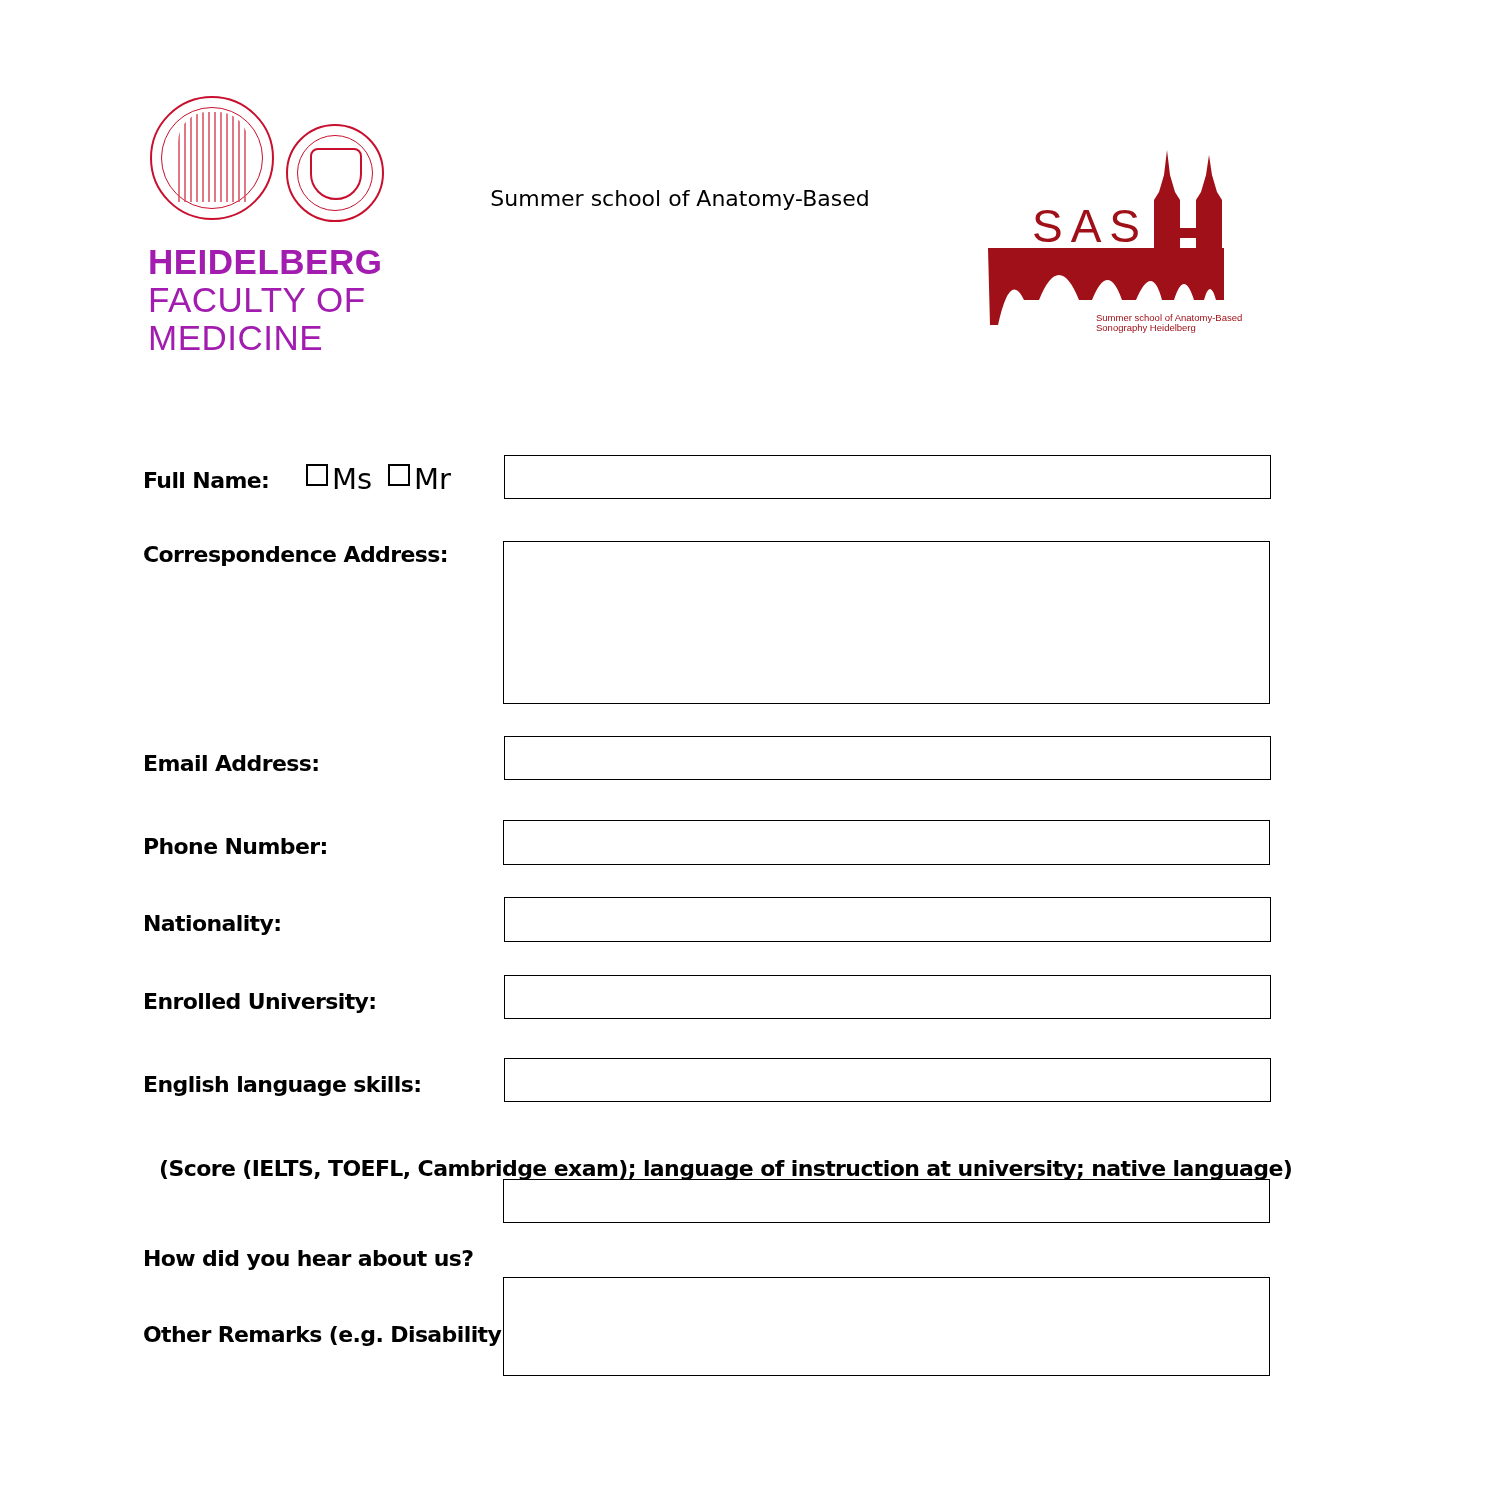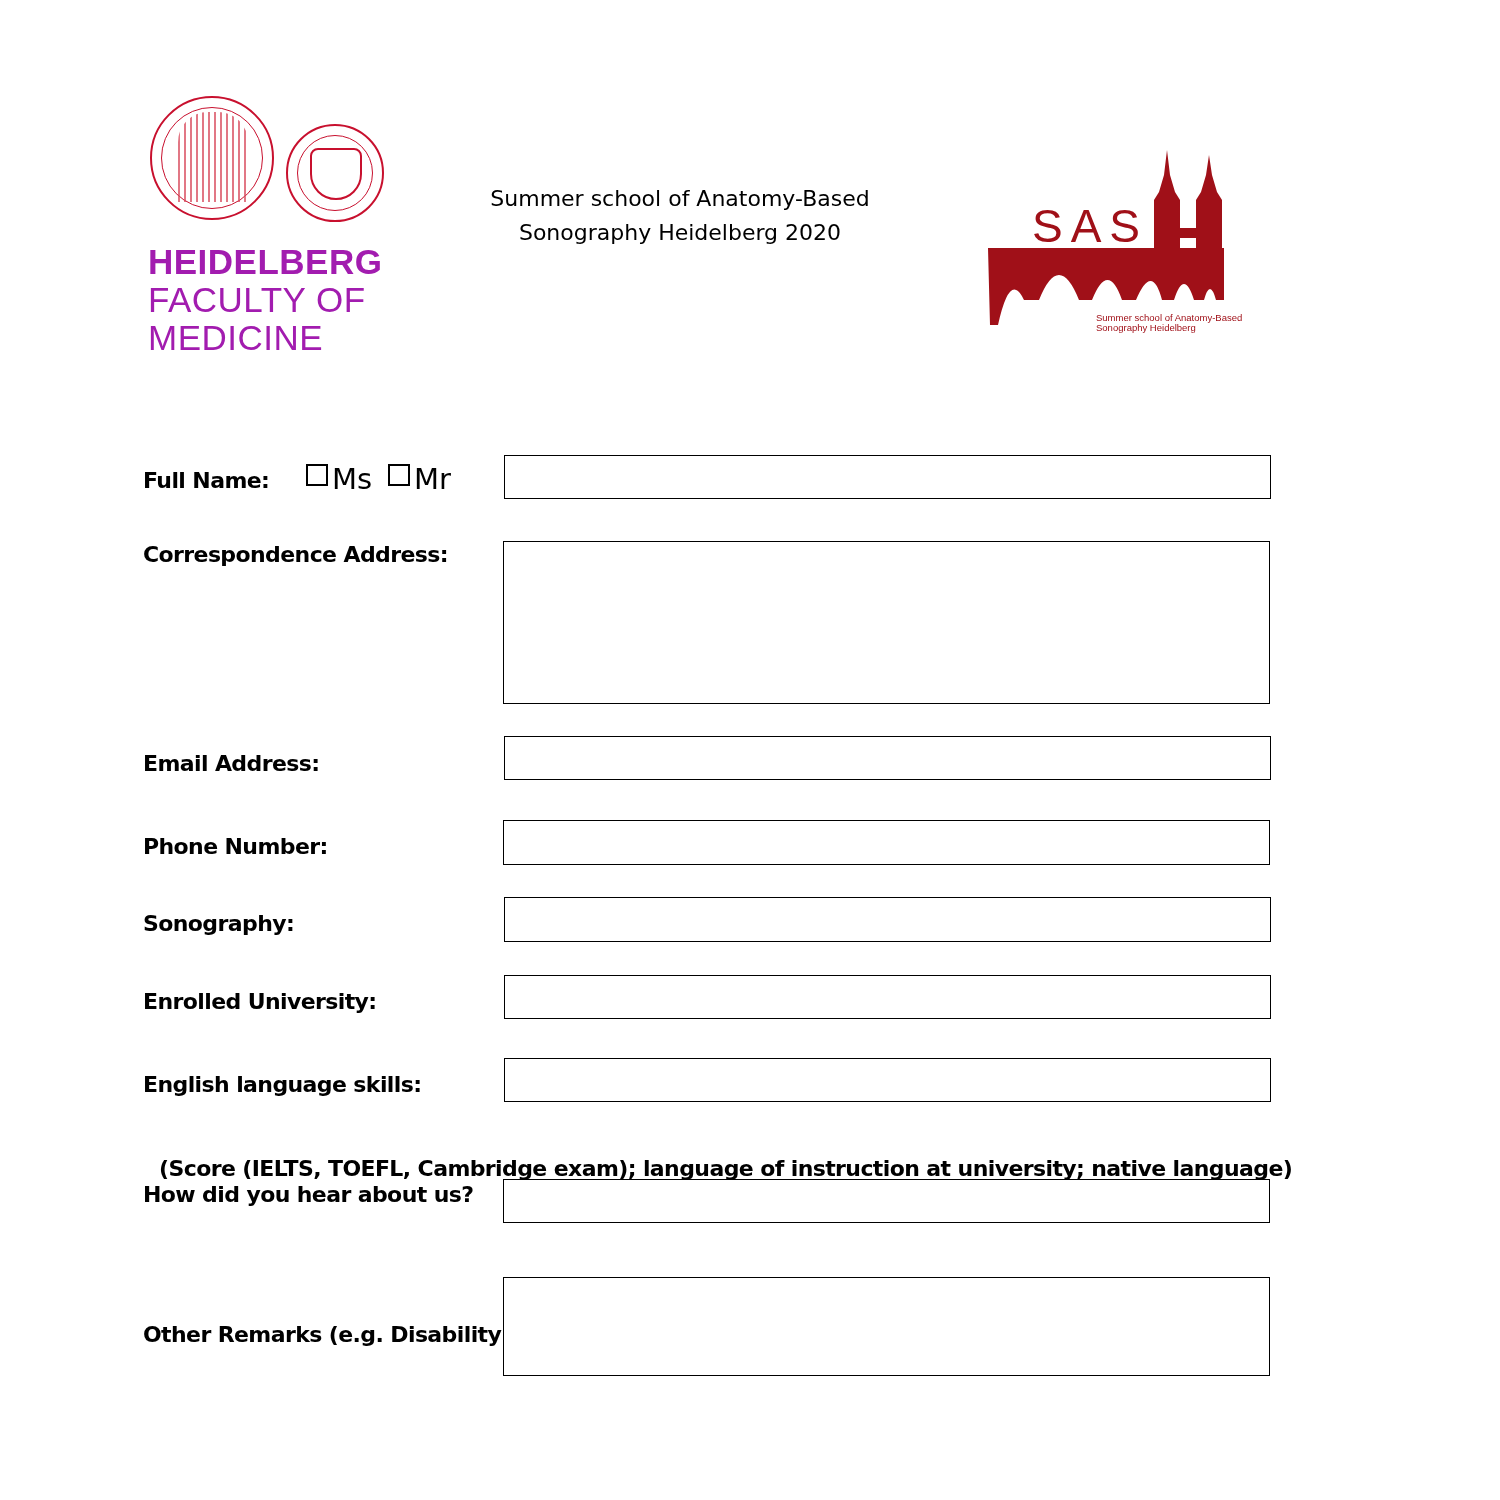--- a/index.html
+++ b/index.html
@@ -51,21 +51,20 @@
     <div class="seal-inner"></div>
     <div class="seal2-art"></div>
   </div>
   <div class="hd-text hd-t1">HEIDELBERG</div>
   <div class="hd-text hd-t2">FACULTY OF</div>
   <div class="hd-text hd-t3">MEDICINE</div>
 </div>
 
 <div class="abs title-block">
   <div class="title-sub">Summer school of Anatomy-Based</div>
-  <div class="title-sub">Sonography Heidelberg 2020</div>
 </div>
 
 <div class="abs sash">
   <svg width="280" height="190" viewBox="0 0 280 190">
     <g fill="#a01018">
 
       <polygon points="170,110 170,50 175,42 180,25 183,0 186,25 191,42 196,50 196,110"></polygon>
       <polygon points="212,110 212,50 217,42 222,25 225,5 228,25 233,42 238,50 238,110"></polygon>
       <rect x="196" y="78" width="16" height="10"></rect>
 
@@ -86,27 +85,27 @@
 
 <div class="label" style="top:542px;">Correspondence Address:</div>
 <div class="field" style="left:503px; top:541px; height:163px;"></div>
 
 <div class="label" style="top:751px;">Email Address:</div>
 <div class="field" style="top:736px; height:44px;"></div>
 
 <div class="label" style="top:834px;">Phone Number:</div>
 <div class="field" style="left:503px; top:820px; height:45px;"></div>
 
-<div class="label" style="top:911px;">Sonography:</div>
+<div class="label" style="top:911px;">Nationality:</div>
 <div class="field" style="top:897px; height:45px;"></div>
 
 <div class="label" style="top:989px;">Enrolled University:</div>
 <div class="field" style="top:975px; height:44px;"></div>
 
 <div class="label" style="top:1072px;">English language skills:</div>
 <div class="field" style="top:1058px; height:44px;"></div>
 <div class="label" style="top:1156px;margin-left:16px;">(Score (IELTS, TOEFL, Cambridge exam); language of instruction at university; native language)</div>
 
-<div class="label" style="top:1182px;">How did you hear about us?</div>
+<div class="label" style="top:1246px;">How did you hear about us?</div>
 <div class="field" style="left:503px; top:1179px; height:44px;"></div>
 
 <div class="label" style="top:1322px;">Other Remarks (e.g. Disability):</div>
 <div class="field" style="left:503px; top:1277px; height:99px;"></div>
 
 </body></html>

